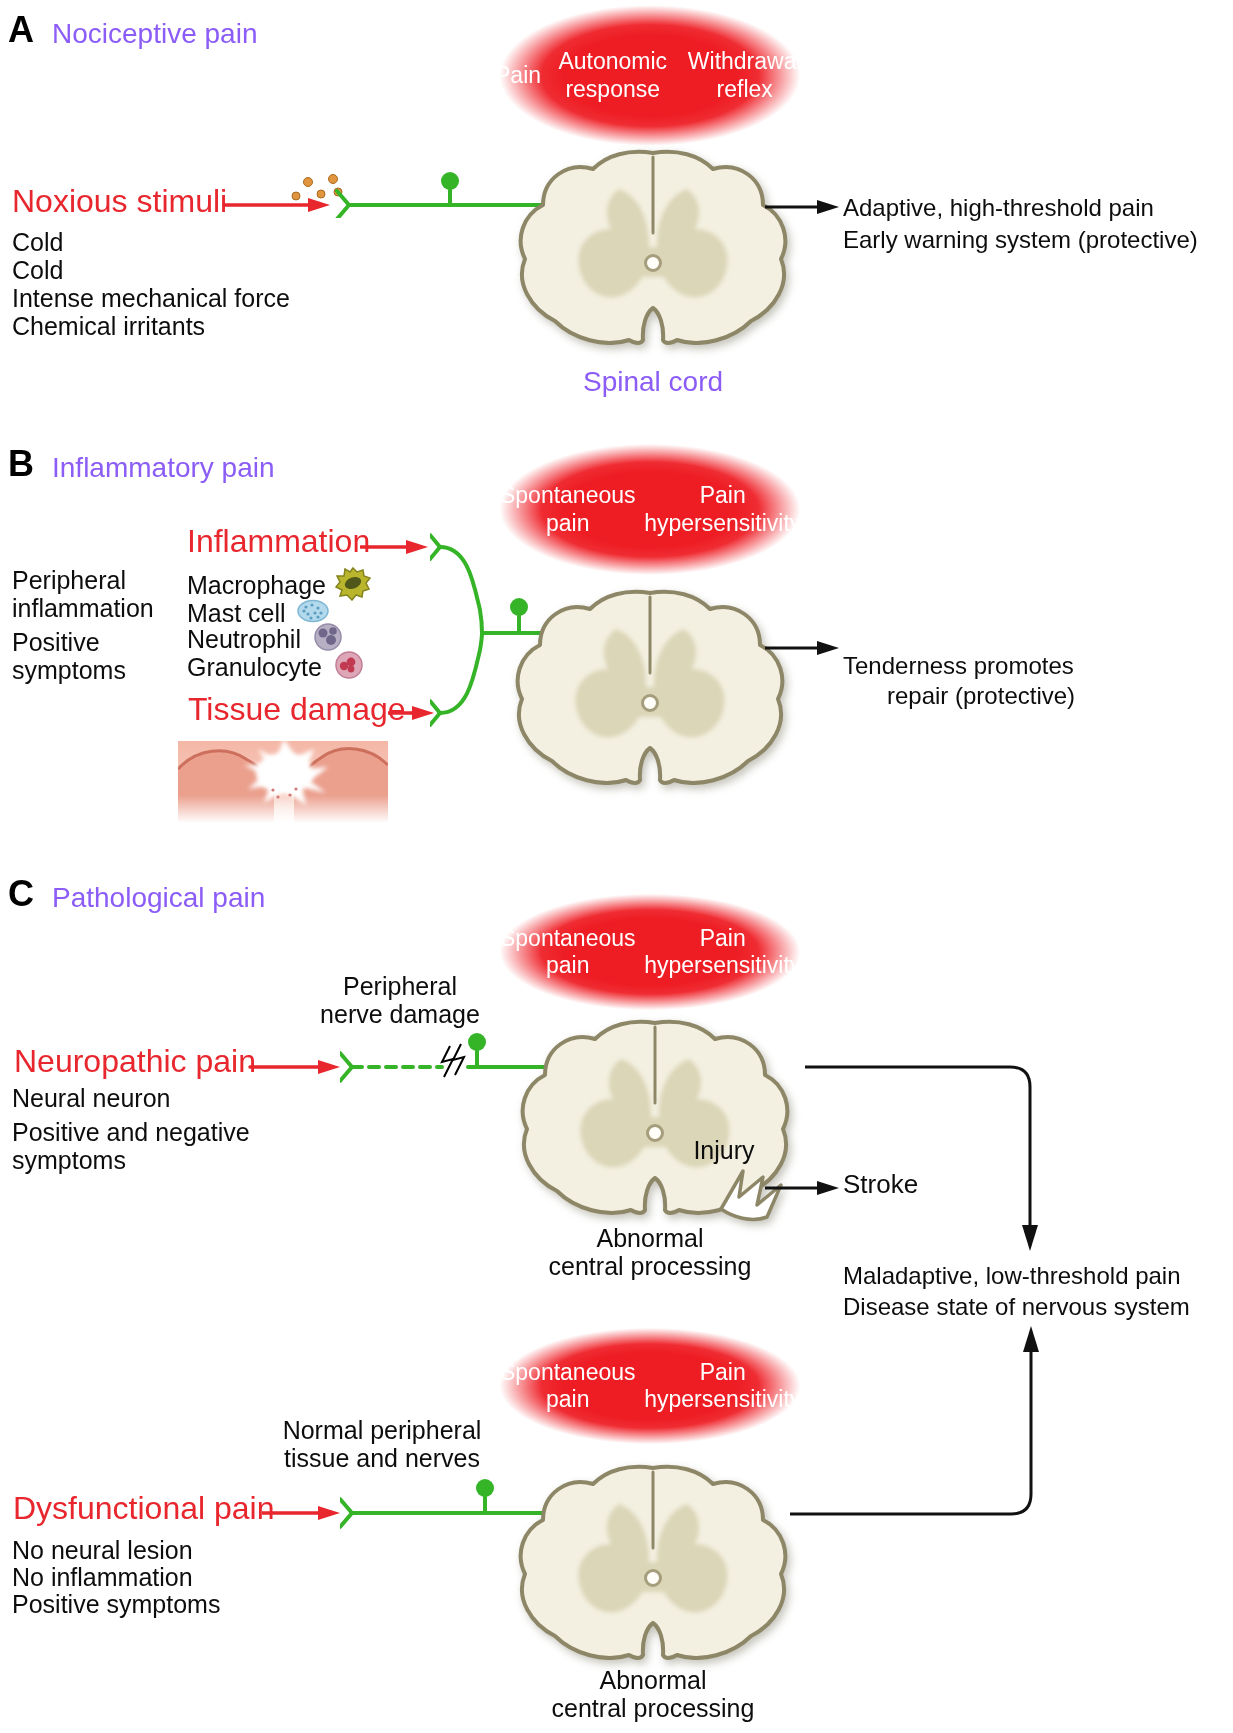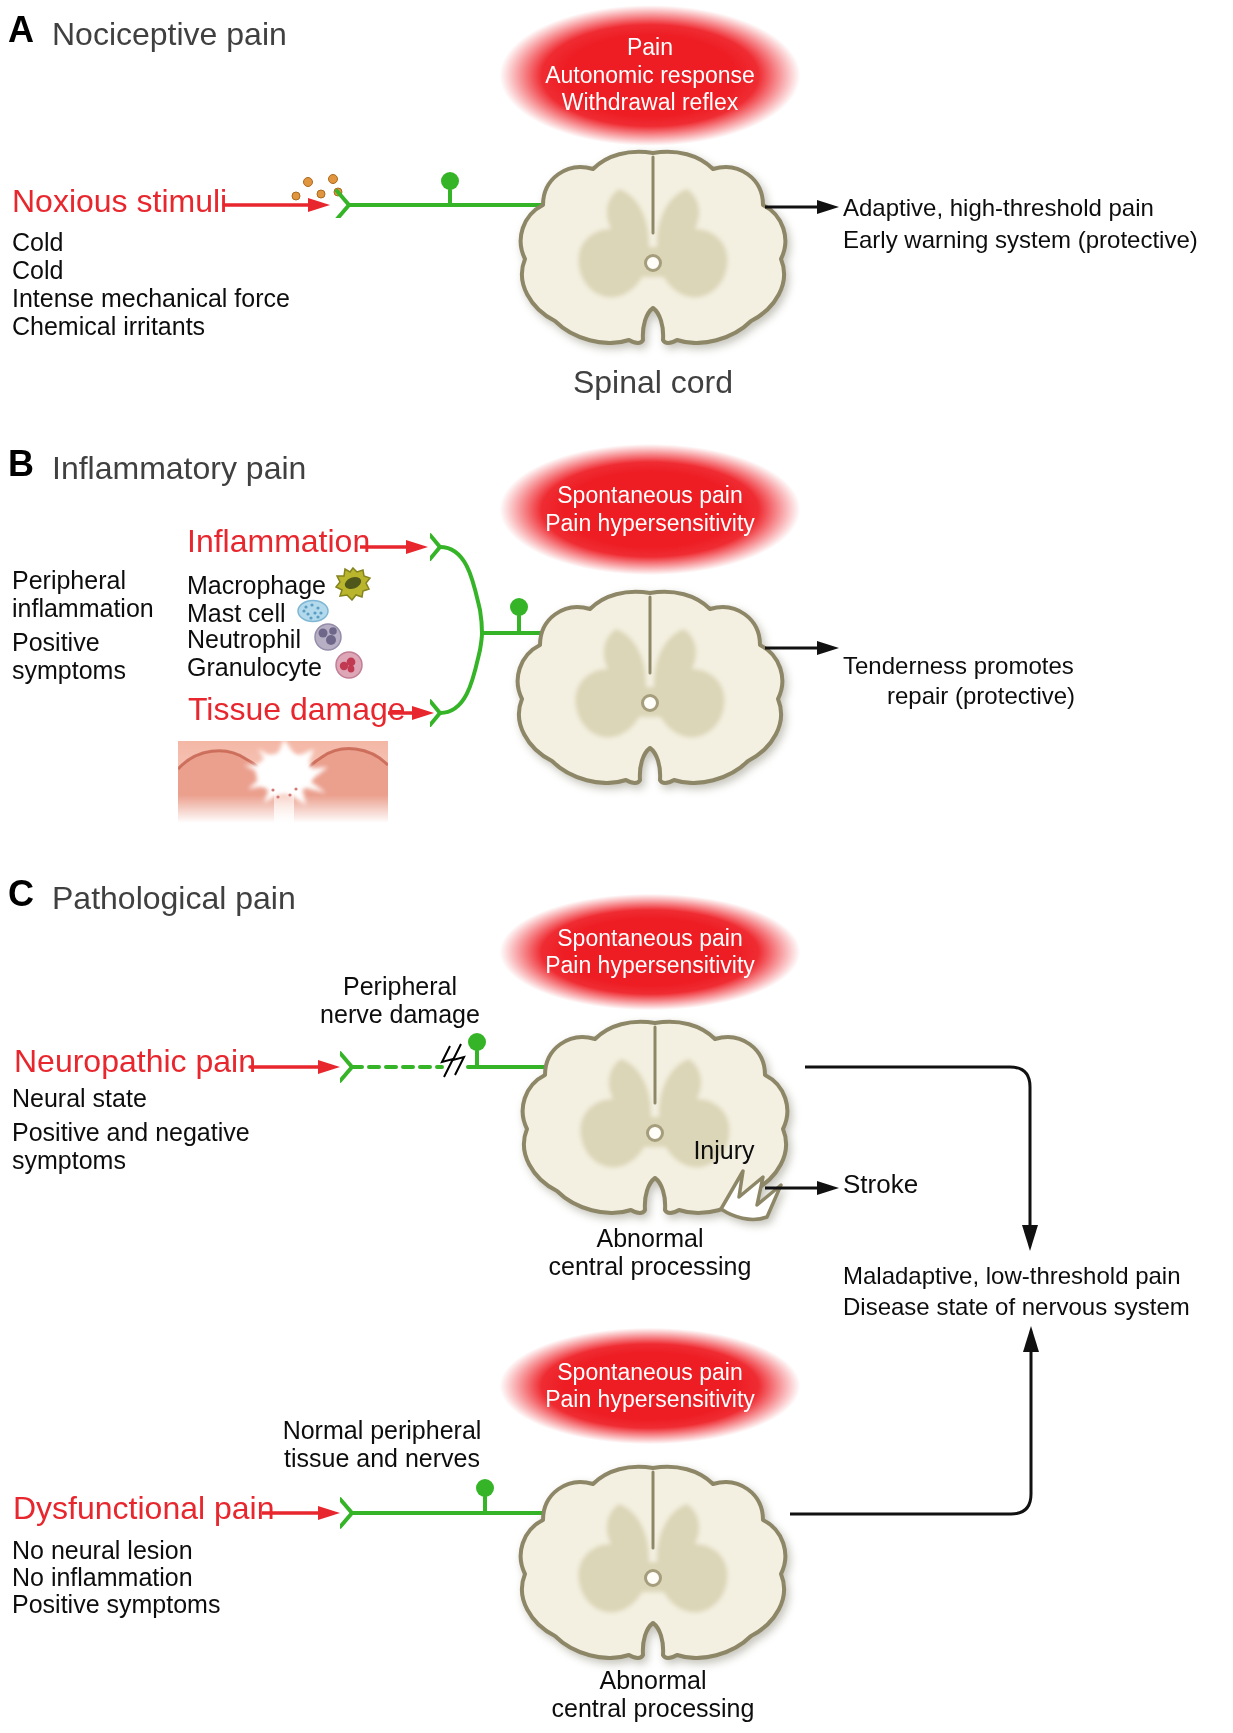--- a/index.html
+++ b/index.html
@@ -1,25 +1,25 @@
 <!DOCTYPE html>
 <html><head>
 <meta charset="utf-8">
 <style>
   html,body{margin:0;padding:0;background:#fff;}
   #canvas{position:relative;width:1233px;height:1733px;background:#fff;overflow:hidden;
           font-family:"Liberation Sans", sans-serif;color:#0d0d0d;}
   .abs{position:absolute;}
   .letter{font-size:36px;font-weight:bold;line-height:36px;color:#000;}
-  .stitle{font-size:32px;line-height:32px;color:#404040;}
+  .stitle{font-size:28px;line-height:32px;color:#8b5cf6;}
   .redlabel{font-size:32px;line-height:30px;color:#e8262d;}
   .black{font-size:25px;line-height:28px;color:#0d0d0d;}
   .rcol{font-size:24px;line-height:31px;color:#0d0d0d;white-space:nowrap;}
   .center{text-align:center;}
-  .ellipse{display:flex;flex-direction:column;justify-content:center;align-items:center;
+  .ellipse{display:flex;flex-direction:row;justify-content:center;align-items:center;
            color:#fff;font-size:23px;line-height:27.5px;text-align:center;
            background:radial-gradient(50% 50% at 50% 50%, #ee1c23 55%, rgba(238,28,35,0.93) 70%, rgba(238,28,35,0) 97%);}
   .cord-svg{filter:drop-shadow(3px 4px 4px rgba(90,85,60,0.35));}
   .cord-body{fill:#f3f0e1;stroke:#8d8768;stroke-width:4;stroke-linejoin:round;}
   .cord-sulcus{stroke:#8d8768;stroke-width:3;stroke-linecap:round;}
   .graym path,.graym rect{fill:#dcd6b8;}
   .cord-canal{fill:#fffef8;stroke:#a59d7c;stroke-width:3;}
   .n-line{stroke:#35b427;stroke-width:4;fill:none;stroke-linecap:round;}
   .n-dash{stroke-dasharray:10 7;}
   .n-fill{fill:#35b427;}
@@ -259,21 +259,21 @@
       <line class="n-line" x1="12" y1="39" x2="0" y2="53"></line>
     <line class="n-line n-dash" x1="12" y1="39" x2="102" y2="39"></line>
     <path class="bolt" d="M110,18 l-8,16 l11,-3 l-9,18"></path>
     <path class="bolt" d="M121,16 l-8,16 l11,-3 l-9,18"></path>
     <line class="n-line" x1="128" y1="39" x2="238" y2="39"></line>
     <polygon class="n-fill" points="238,31 260,39 238,47"></polygon>
     <line class="n-line" x1="137" y1="23" x2="137" y2="39"></line>
       <circle class="n-fill" cx="137" cy="14" r="9"></circle>
   </svg>
 
-  <div class="abs black" style="left:12px;top:1084px">Neural state</div>
+  <div class="abs black" style="left:12px;top:1084px">Neural neuron</div>
   <div class="abs black" style="left:12px;top:1118px">Positive and negative</div>
   <div class="abs black" style="left:12px;top:1146px">symptoms</div>
 
   <svg class="abs cord-svg" style="left:505px;top:1013px" width="300" height="210">
     <use href="#cord"></use>
     <path d="M216,196 L238,158 L234,184 L258,164 L252,192 L276,172 L262,204 C246,210 228,204 216,196 Z" fill="#ffffff" stroke="#8d8768" stroke-width="3.5" stroke-linejoin="round"></path>
   </svg>
   <div class="abs black center" style="left:664px;top:1136px;width:120px">Injury</div>
 
   <svg class="abs" style="left:765px;top:1178px" width="78" height="20">

